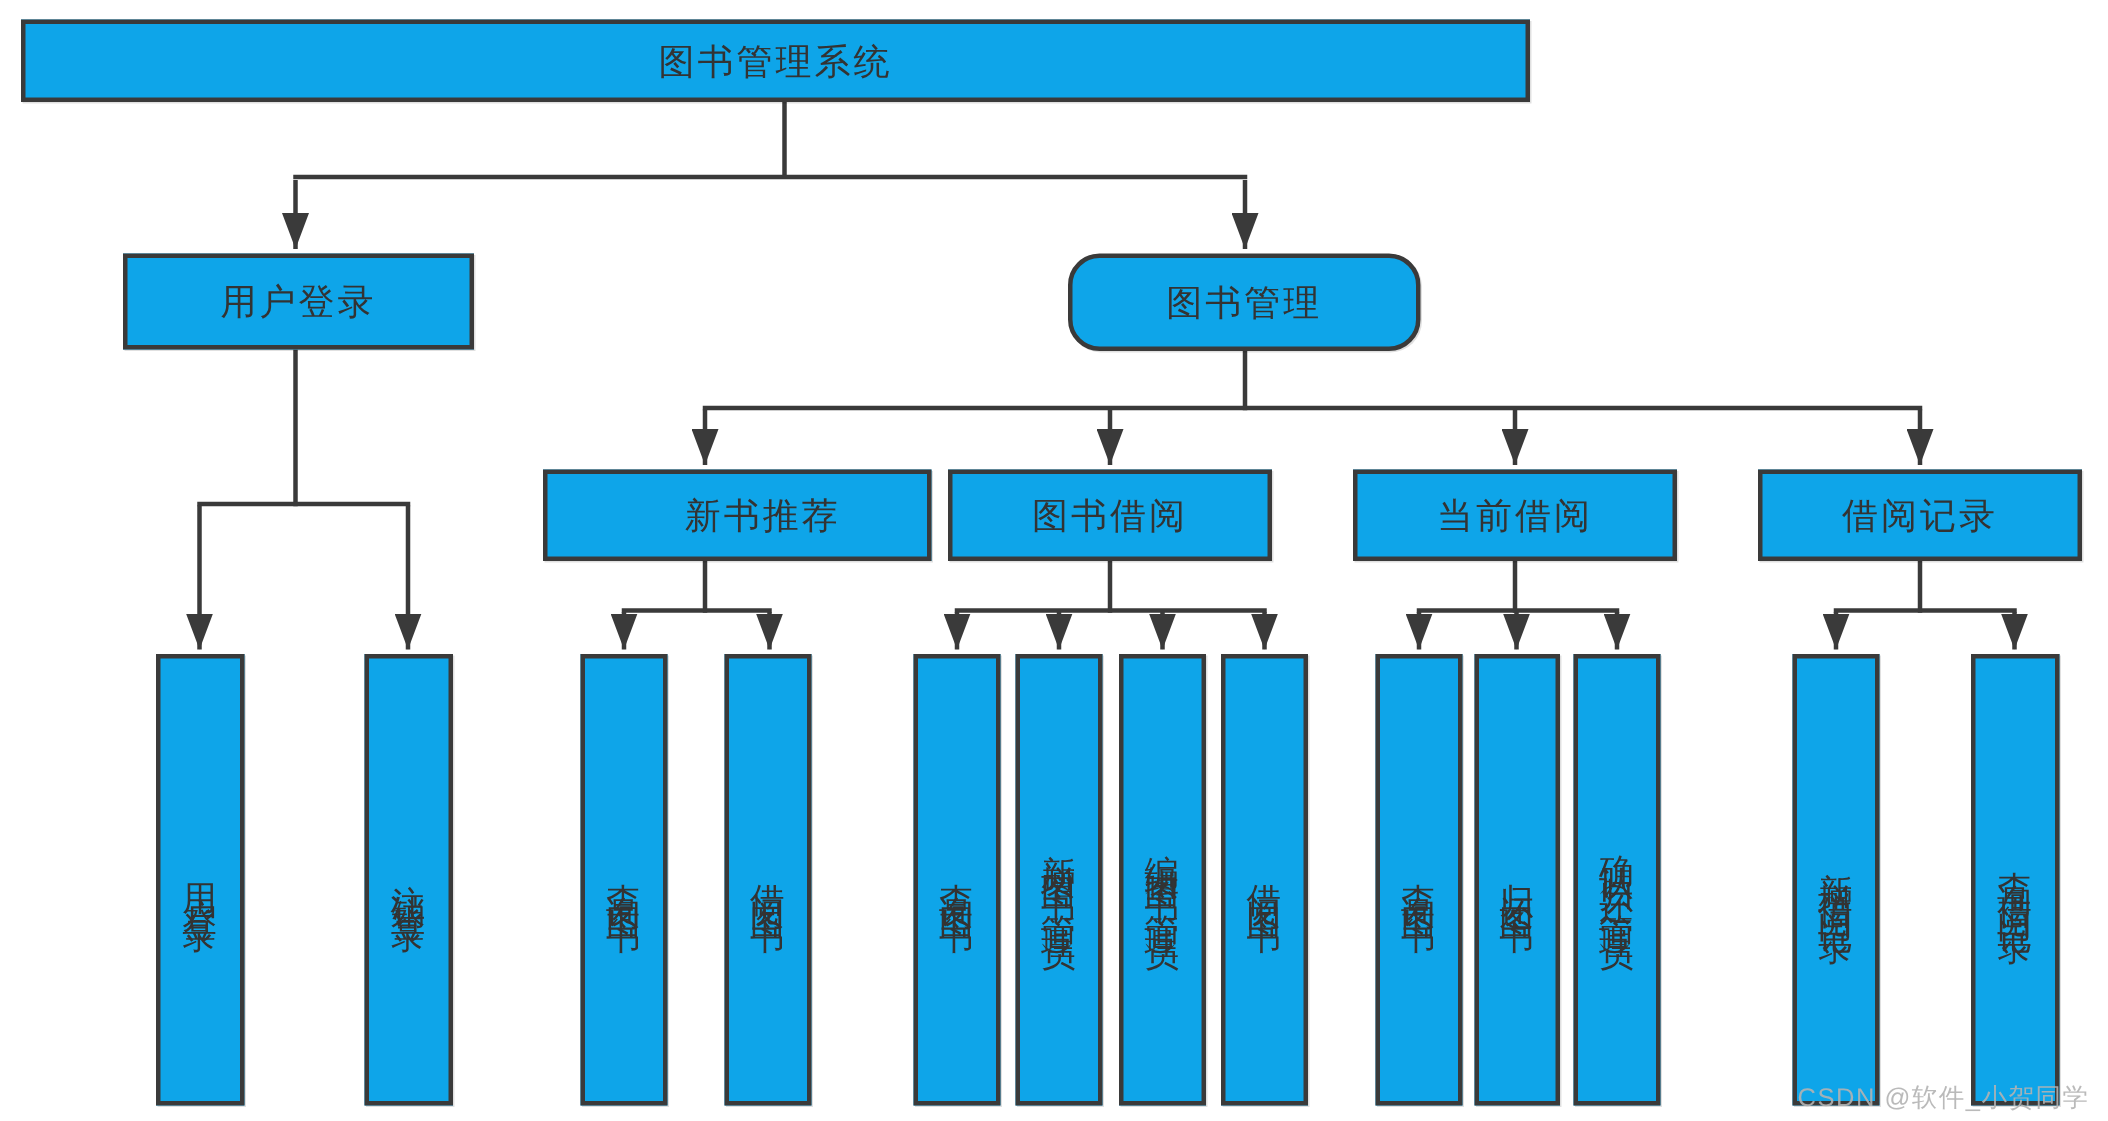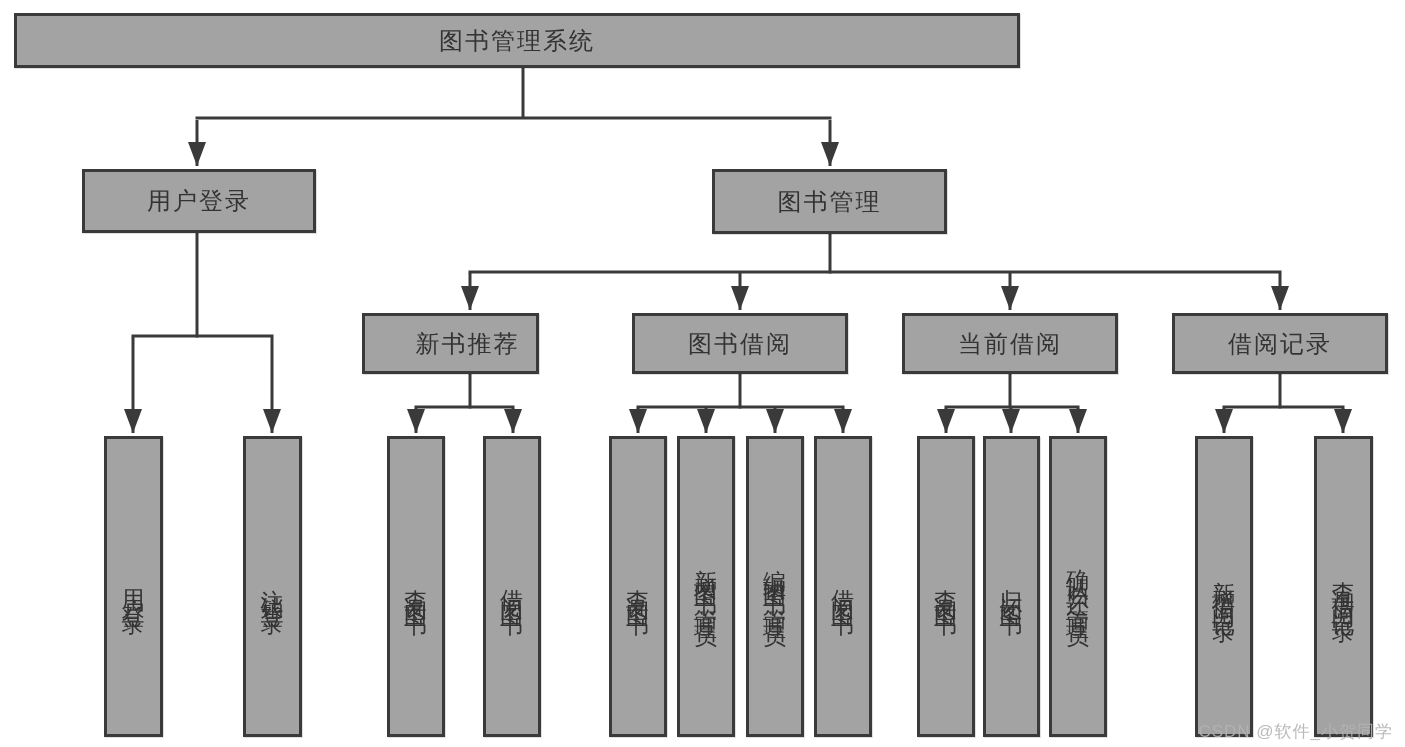--- a/index.html
+++ b/index.html
@@ -8,21 +8,21 @@
     width:1405px;height:747px;
     background:#ffffff;
     font-family:"Liberation Sans","DejaVu Sans",sans-serif;
     color:#333333;
     overflow:hidden;
   }
   svg.wires{position:absolute;left:0;top:0;z-index:1;}
   .node{
     position:absolute;
     box-sizing:border-box;
-    background:#a3a3a3;
+    background:#0ea5e9;
     border:3px solid #3a3a3a;
     display:flex;align-items:center;justify-content:center;
     z-index:2;
     box-shadow:1px 1px 0 rgba(0,0,0,0.12);
   }
   .h-node{font-size:24px;letter-spacing:2px;white-space:nowrap;}
   .v-node{
     writing-mode:vertical-lr;
     text-orientation:mixed;
     font-size:23px;
@@ -86,23 +86,23 @@
       <path d="M1011 408 V433" marker-end="url(#ah)"></path>
       <path d="M1078 408 V433" marker-end="url(#ah)"></path>
       <path d="M1224 408 V433" marker-end="url(#ah)"></path>
       <path d="M1343 408 V433" marker-end="url(#ah)"></path>
     </g>
   </svg>
 
   <div class="node h-node" style="left:14px;top:13px;width:1006px;height:55px;">图书管理系统</div>
 
   <div class="node h-node" style="left:82px;top:169px;width:234px;height:64px;">用户登录</div>
-  <div class="node h-node" style="left:712px;top:169px;width:235px;height:65px;">图书管理</div>
+  <div class="node h-node" style="left:712px;top:169px;width:235px;height:65px;border-radius:21px;">图书管理</div>
 
-  <div class="node h-node" style="left:362px;top:313px;width:177px;height:61px;padding-left:34px;">新书推荐</div>
+  <div class="node h-node" style="left:362px;top:313px;width:259px;height:61px;padding-left:34px;">新书推荐</div>
   <div class="node h-node" style="left:902px;top:313px;width:216px;height:61px;">当前借阅</div>
   <div class="node h-node" style="left:632px;top:313px;width:216px;height:61px;">图书借阅</div>
   <div class="node h-node" style="left:1172px;top:313px;width:216px;height:61px;">借阅记录</div>
 
   <div class="node v-node" style="left:104px;top:436px;width:59px;height:301px;">用户登录</div>
   <div class="node v-node" style="left:243px;top:436px;width:59px;height:301px;">注销登录</div>
 
   <div class="node v-node" style="left:387px;top:436px;width:58px;height:301px;">查询图书</div>
   <div class="node v-node" style="left:483px;top:436px;width:58px;height:301px;">借阅图书</div>
 

